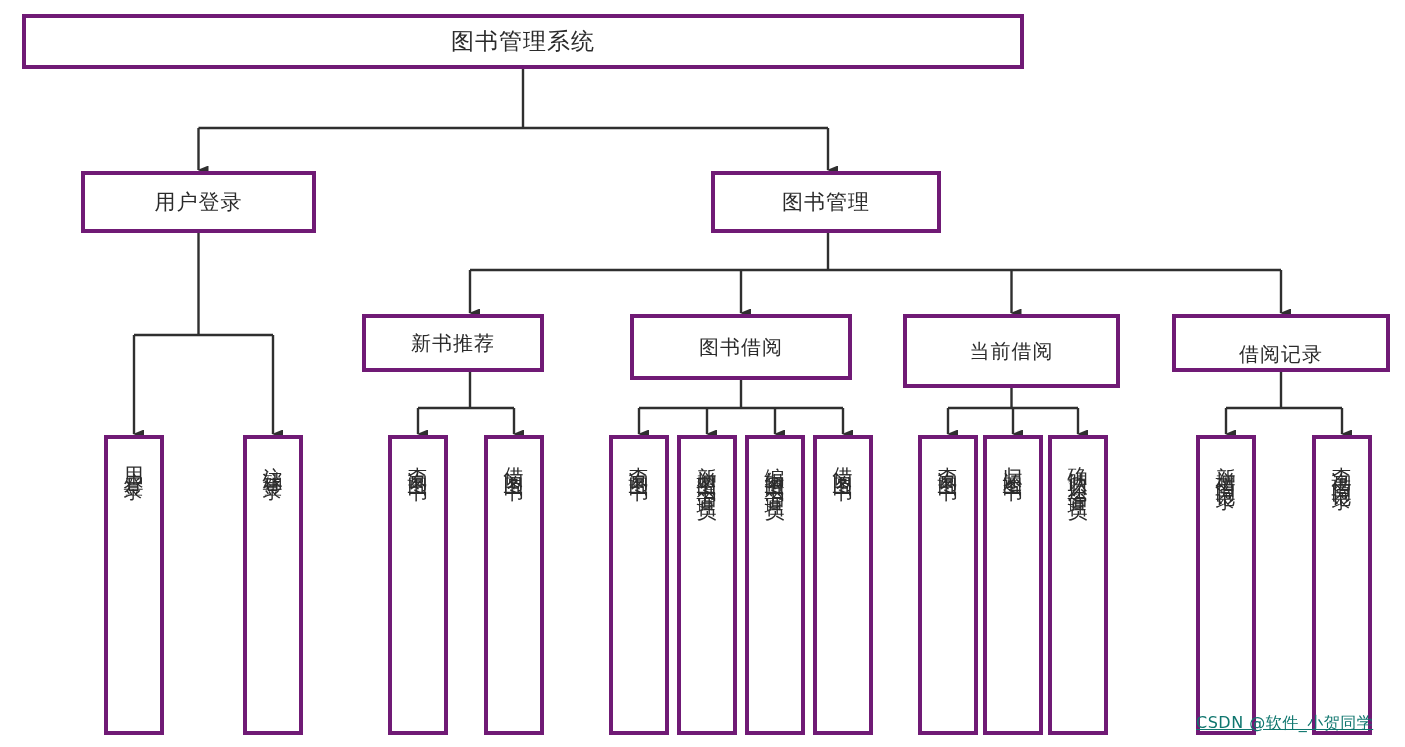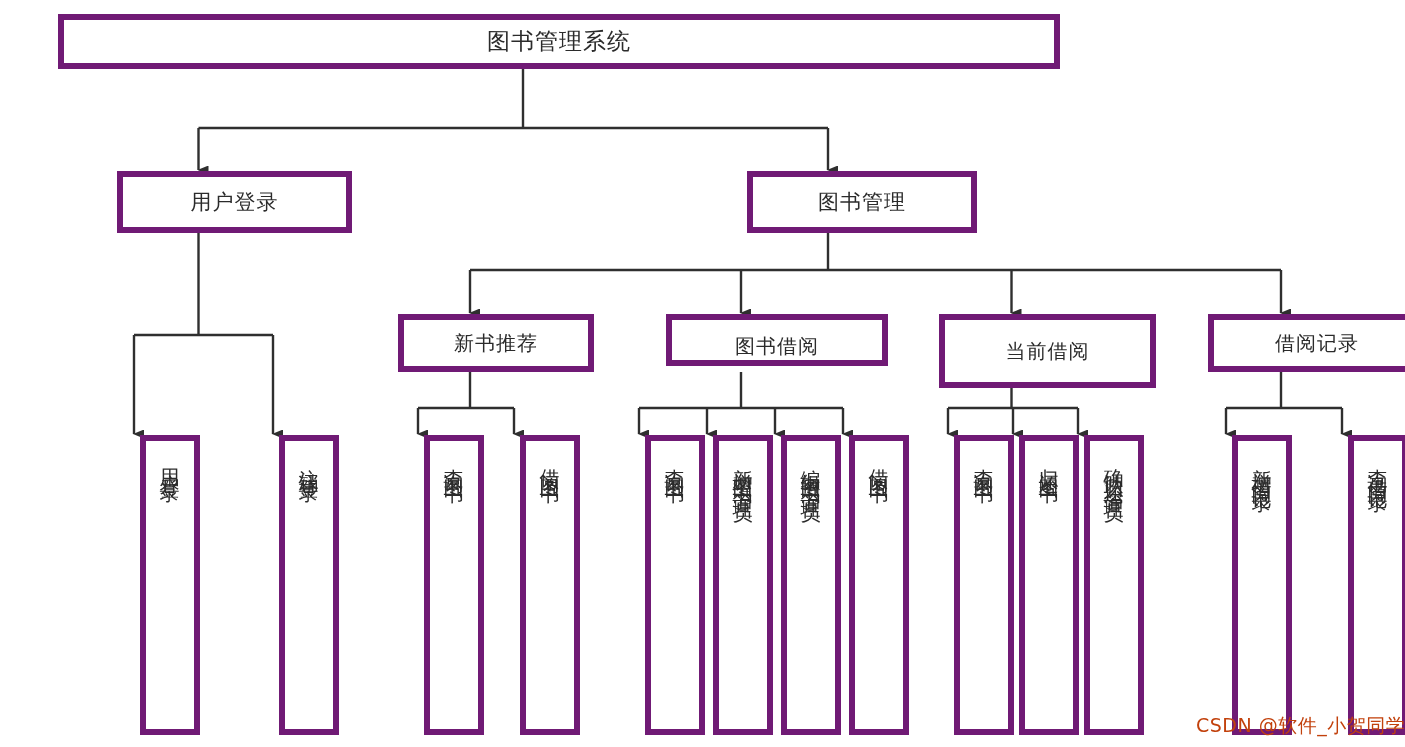--- a/index.html
+++ b/index.html
@@ -23,26 +23,25 @@
     left: 0;
     top: 0;
     width: 1405px;
     height: 747px;
     pointer-events: none;
   }
   .node {
     position: absolute;
     box-sizing: border-box;
     background: #ffffff;
-    border: 6px solid #701a75;
+    border: 4px solid #701a75;
     display: flex;
     align-items: center;
     justify-content: center;
     color: #2b2b2b;
-    margin-left: 36px;
   }
   .node-root {
     font-size: 23px;
     letter-spacing: 1px;
   }
   .node-branch {
     font-size: 21px;
     letter-spacing: 1px;
   }
   .node-sub {
@@ -58,24 +57,25 @@
   .vtext {
     writing-mode: vertical-rl;
     text-orientation: upright;
     letter-spacing: 5px;
     line-height: 1.0;
     white-space: nowrap;
     text-align: left;
   }
   .watermark {
     position: absolute;
-    font-size: 19px;
-    color: #c2410c;
+    font-size: 16px;
+    color: #0f766e;
     white-space: nowrap;
     letter-spacing: 0.5px;
+    text-decoration: underline;
   }
 </style>
 </head>
 <body>
 
 <div id="diagram-root">
 
   <svg id="connector-layer" viewBox="0 0 1405 747" width="1405" height="747" xmlns="http://www.w3.org/2000/svg">
     <defs>
       <marker id="arrowhead" markerWidth="9" markerHeight="11" refX="4.5" refY="10" orient="auto" markerUnits="userSpaceOnUse">
@@ -129,30 +129,30 @@
       </div>
       <div class="node node-leaf" style="left: 104px; top: 435px; width: 60px; height: 300px;">
         <span class="vtext">用户登录</span>
       </div>
       <div class="node node-leaf" style="left: 243px; top: 435px; width: 60px; height: 300px;">
         <span class="vtext">注销登录</span>
       </div>
       <div class="node node-branch" style="left: 711px; top: 171px; width: 230px; height: 62px;">
         <span>图书管理</span>
       </div>
-      <div class="node node-sub" style="left: 362px; top: 314px; width: 196px; height: 58px;">
+      <div class="node node-sub" style="left: 362px; top: 314px; width: 182px; height: 58px;">
         <span>新书推荐</span>
       </div>
       <div class="node node-leaf" style="left: 388px; top: 435px; width: 60px; height: 300px;">
         <span class="vtext">查询图书</span>
       </div>
       <div class="node node-leaf" style="left: 484px; top: 435px; width: 60px; height: 300px;">
         <span class="vtext">借阅图书</span>
       </div>
-      <div class="node node-sub" style="left: 630px; top: 314px; width: 222px; height: 52px; align-items: flex-end;">
+      <div class="node node-sub" style="left: 630px; top: 314px; width: 222px; height: 66px;">
         <span>图书借阅</span>
       </div>
       <div class="node node-leaf" style="left: 609px; top: 435px; width: 60px; height: 300px;">
         <span class="vtext">查询图书</span>
       </div>
       <div class="node node-leaf" style="left: 677px; top: 435px; width: 60px; height: 300px;">
         <span class="vtext">新增图书（管理员）</span>
       </div>
       <div class="node node-leaf" style="left: 745px; top: 435px; width: 60px; height: 300px;">
         <span class="vtext">编辑图书（管理员）</span>
@@ -165,21 +165,21 @@
       </div>
       <div class="node node-leaf" style="left: 918px; top: 435px; width: 60px; height: 300px;">
         <span class="vtext">查询图书</span>
       </div>
       <div class="node node-leaf" style="left: 983px; top: 435px; width: 60px; height: 300px;">
         <span class="vtext">归还图书</span>
       </div>
       <div class="node node-leaf" style="left: 1048px; top: 435px; width: 60px; height: 300px;">
         <span class="vtext">确认归还（管理员）</span>
       </div>
-      <div class="node node-sub" style="left: 1172px; top: 314px; width: 218px; height: 58px;">
+      <div class="node node-sub" style="left: 1172px; top: 314px; width: 218px; height: 58px; align-items: flex-end;">
         <span>借阅记录</span>
       </div>
       <div class="node node-leaf" style="left: 1196px; top: 435px; width: 60px; height: 300px;">
         <span class="vtext">新增借阅记录</span>
       </div>
       <div class="node node-leaf" style="left: 1312px; top: 435px; width: 60px; height: 300px;">
         <span class="vtext">查询借阅记录</span>
       </div>
     </div>
 

